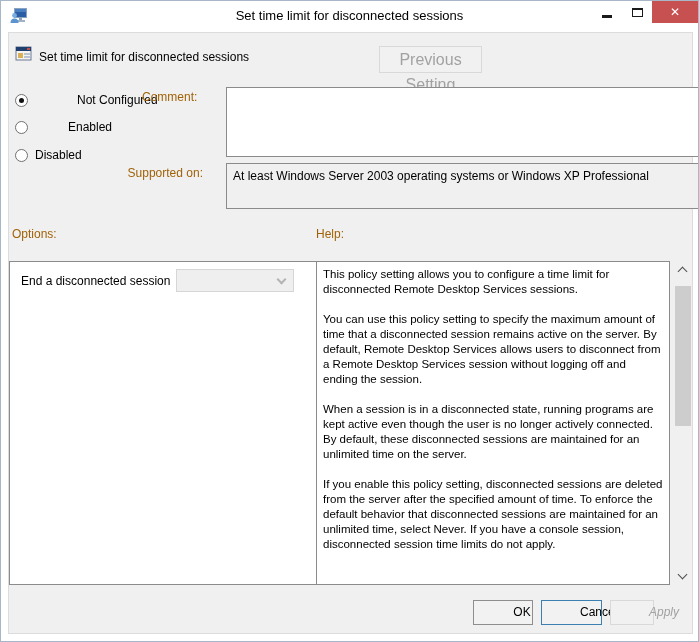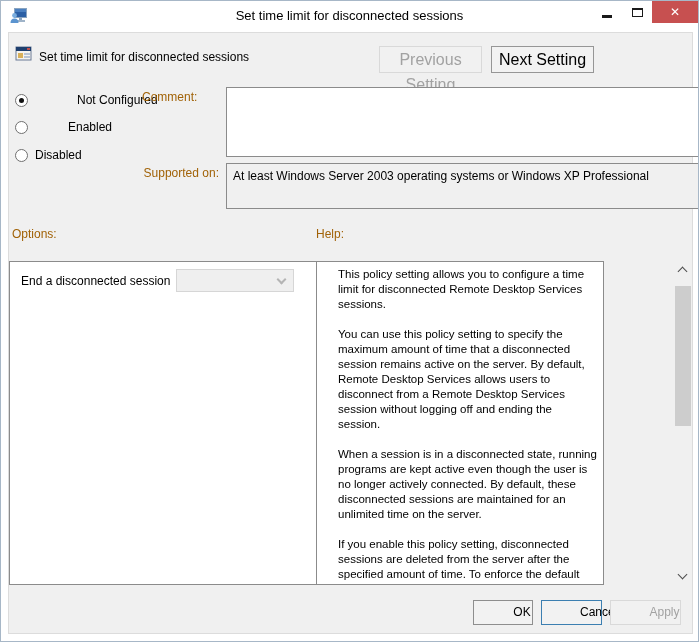--- a/index.html
+++ b/index.html
@@ -51,21 +51,21 @@
   .supported-text { position:absolute; left:6px; top:5px; width:420px; font-size:12px; color:#000; }
   .mini-scroll { position:absolute; right:1px; top:1px; bottom:1px; width:16px; }
   .chev { display:block; width:7px; height:7px; border-left:2px solid #aab2bc; border-top:2px solid #aab2bc; }
   .chev-up { transform:rotate(45deg); position:absolute; top:4px; left:4px; }
   .chev-dn { transform:rotate(225deg); position:absolute; bottom:4px; left:4px; }
   .supported-box .chev { border-color:#9aa2aa; }
 
   
   .panel { position:absolute; background:#fff; border:1px solid #8b8b8b; top:260px; height:324px; }
   .options-panel { left:8px; width:355px; }
-  .help-panel { left:315px; width:288px; overflow:hidden;padding-left:15px; }
+  .help-panel { left:315px; width:354px; overflow:hidden; }
   .opt-label { position:absolute; left:11px; top:12px; font-size:12px; }
   .combo { position:absolute; left:166px; top:7px; width:118px; height:23px; background:#efefef;
            border:1px solid #d6d6d6; }
   .combo .chev { border-color:#b4b4b4; position:absolute; right:8px; top:6px; transform:rotate(225deg); }
 
   .help-text { padding:5px 6px 5px 6px; font-size:11.5px; line-height:15px; color:#000; }
   .help-text p { margin-bottom:15px; }
 
   
   .vscroll { position:absolute; left:673px; top:261px; width:18px; height:322px; background:#f0f0f0; }
@@ -73,21 +73,21 @@
   .vs-arrow .chev { border-color:#4d4d4d; border-width:1.5px; position:absolute; left:5px; }
   .vs-up { top:0; } .vs-up .chev { top:6px; transform:rotate(45deg); }
   .vs-dn { bottom:0; } .vs-dn .chev { top:3px; transform:rotate(225deg); }
   .vs-thumb { position:absolute; left:1px; width:16px; top:24px; height:140px; background:#cdcdcd; }
 
   
   .fbtn { position:absolute; top:599px; height:25px; background:#f2f2f2; border:1px solid #8e8e8e;
           font-family:inherit; font-size:12px; text-align:center; line-height:23px;padding-left:38px; }
   .btn-ok     { left:472px; width:60px; }
   .btn-cancel { left:540px; width:61px; border:1px solid #3c7fb1; }
-  .btn-apply  { left:609px; width:71px; background:#f1f1f1; border-color:#d9d9d9; color:#a2a2a2; }
+  .btn-apply  { left:609px; width:44px; background:#f1f1f1; border-color:#d9d9d9; color:#a2a2a2;font-style:italic; }
 </style>
 </head>
 <body>
 
 <div class="window">
 
   <div class="titlebar">
     <span class="app-icon">
       <svg width="18" height="18" viewBox="0 0 18 18">
         <rect x="4" y="1" width="13" height="10" fill="#8aa4c0"></rect>
@@ -120,21 +120,20 @@
       <rect x="1" y="2" width="15" height="13" fill="#f5f3ee" stroke="#6a7a96"></rect>
       <rect x="1" y="2" width="15" height="4" fill="#1f3f6e"></rect>
       <rect x="12" y="3" width="3" height="2" fill="#c0504d"></rect>
       <rect x="3" y="8" width="5" height="5" fill="#d8b05a"></rect>
       <rect x="9" y="8" width="6" height="2" fill="#b8c4d4"></rect>
       <rect x="9" y="11" width="6" height="2" fill="#b8c4d4"></rect>
     </svg>
   </span>
   <div class="setting-name">Set time limit for disconnected sessions</div>
   <button class="btn btn-prev" disabled="">Previous Setting</button>
-  <button class="btn btn-next">Next Setting</button>
 
   <div class="radio-row r0">
     <span class="radio-circle">
         <span class="radio-dot"></span>
       </span>
     <span>Not Configured</span>
   </div>
   <div class="radio-row r1">
     <span class="radio-circle"></span>
     <span>Enabled</span>
@@ -146,21 +145,21 @@
 
   <div class="lbl" style="left:141px; top:89px;">Comment:</div>
   <div class="txtbox comment-box">
     <textarea class="comment-input" style=""></textarea>
     <div class="mini-scroll">
       <span class="chev chev-up"></span>
       <span class="chev chev-dn"></span>
     </div>
   </div>
 
-  <div class="lbl" style="left:100px; top:165px; width:118px; text-align:right;">Supported on:</div>
+  <div class="lbl" style="left:84px; top:165px; width:118px; text-align:right;">Supported on:</div>
   <div class="txtbox supported-box">
     <div class="supported-text">At least Windows Server 2003 operating systems or Windows XP Professional</div>
     <div class="mini-scroll">
       <span class="chev chev-up"></span>
       <span class="chev chev-dn"></span>
     </div>
   </div>
 
   <div class="lbl" style="left:11px; top:226px;">Options:</div>
   <div class="lbl" style="left:315px; top:226px;">Help:</div>

